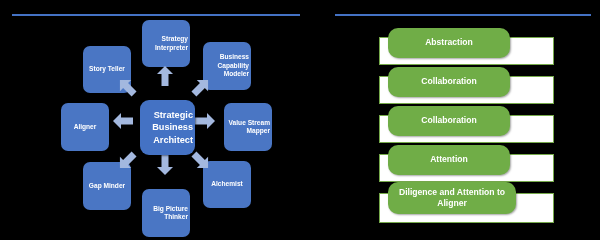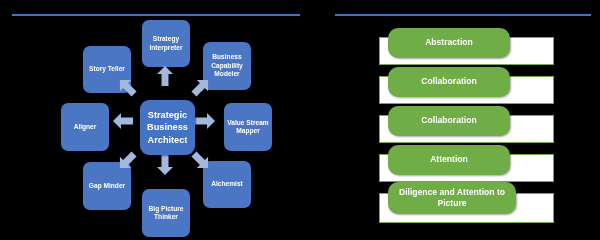--- a/index.html
+++ b/index.html
@@ -37,21 +37,21 @@
 
   
   .node {
     position: absolute;
     background: #4A76C4;
     border-radius: 7px;
     box-shadow: 1px 1px 2px rgba(0,0,0,0.45);
     display: flex;
     align-items: center;
     justify-content: center;
-    text-align: center;
+    text-align: right;
     color: #ffffff;
     font-weight: bold;
     font-size: 6.6px;
     line-height: 1.28;
     padding: 2px;
     box-sizing: border-box;
   }
   .node.center {
     background: #4472C4;
     border-radius: 9px;
@@ -251,18 +251,18 @@
     <div class="comp-row" style="top:145px;">
       <div class="comp-shadow"></div>
       <div class="comp-chip">
         <span>Attention</span>
       </div>
     </div>
 
     <div class="comp-row" style="top:182px;">
       <div class="comp-shadow" style="top:11px; height:30px;"></div>
       <div class="comp-chip" style="height:32px; width:128px;">
-        <span>Diligence and Attention to Picture</span>
+        <span>Diligence and Attention to Aligner</span>
       </div>
     </div>
 
   </div>
 </div>
 
 </body></html>

